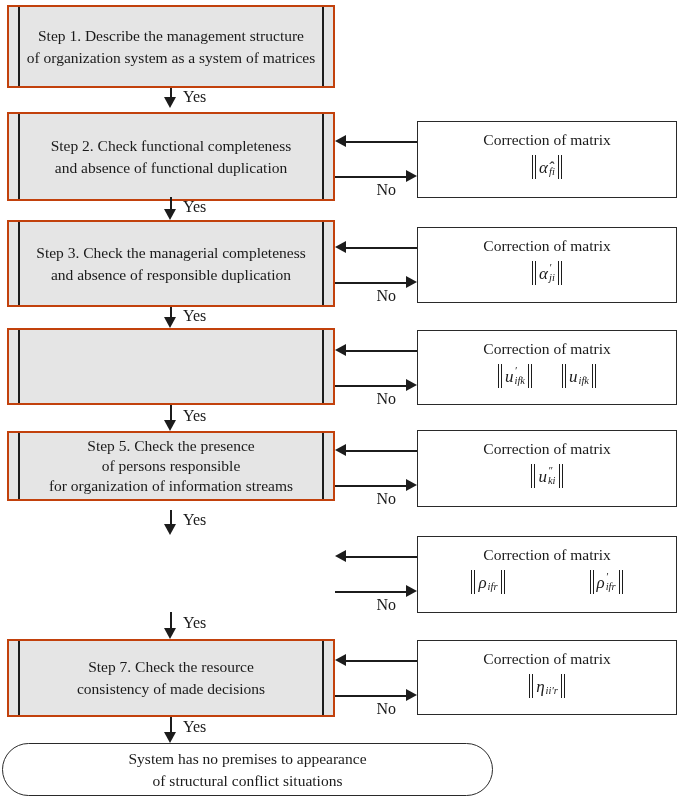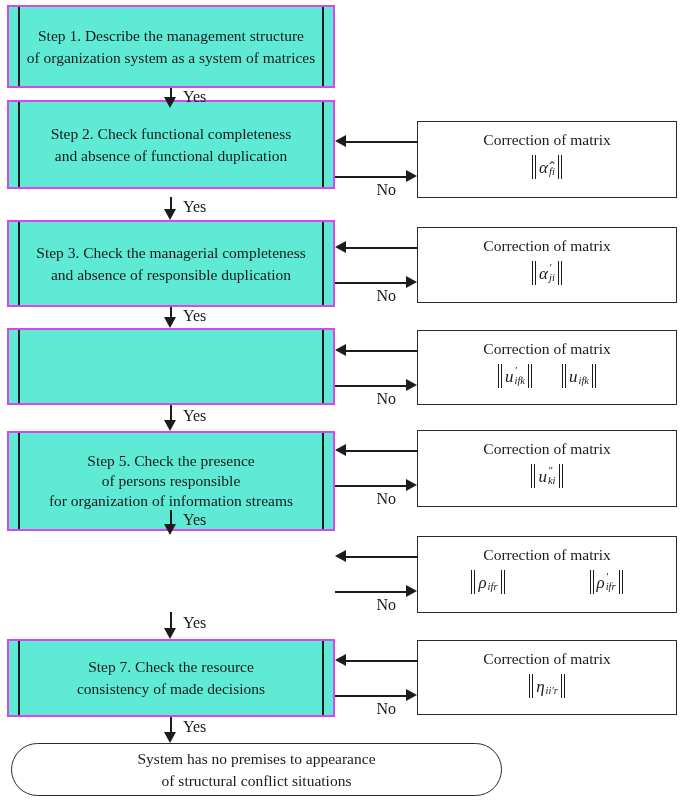--- a/index.html
+++ b/index.html
@@ -3,22 +3,22 @@
 <meta charset="utf-8">
 <style>
   * { margin:0; padding:0; box-sizing:border-box; }
   html,body { background:#fff; }
   .canvas {
     position:relative; width:685px; height:801px; background:#fff;
     font-family:"Liberation Serif", serif; color:#1a1a1a; overflow:hidden;
   }
   
   .step-box {
-    position:absolute; left:7px; width:328px; background:#5eead4;
-    border:2px solid #d946ef; display:flex; align-items:center; justify-content:center;
+    position:absolute; left:7px; width:328px; background:#e5e5e5;
+    border:2px solid #c2410c; display:flex; align-items:center; justify-content:center;
   }
   .inner-bar { position:absolute; top:0; bottom:0; width:2px; background:#1c1c1c; }
   .inner-bar.l { left:9px; }
   .inner-bar.r { right:9px; }
   .step-text { text-align:center; font-size:15.5px; line-height:1.42; }
   .step-text span { display:block; }
   
   .corr-box {
     position:absolute; left:417px; width:260px; background:#fff;
     border:1.5px solid #2a2a2a; display:flex; flex-direction:column; align-items:center;
@@ -32,21 +32,21 @@
     padding:2px 3px;
   }
   .mbase { font-style:italic; font-size:17px; line-height:1; }
   .supsub { display:inline-flex; flex-direction:column; line-height:1;
             font-size:10.5px; font-style:italic; margin-left:1px; }
   .msup, .msub { height:10px; display:block; }
   .gap-narrow { margin-left:30px; }
   .gap-wide { margin-left:85px; }
   
   .terminal {
-    position:absolute; left:11px; top:743px; width:491px; height:53px;
+    position:absolute; left:2px; top:743px; width:491px; height:53px;
     border:1.5px solid #2a2a2a; border-radius:27px; background:#fff;
     display:flex; flex-direction:column; align-items:center; justify-content:center;
     font-size:15.5px; line-height:1.4; text-align:center;
   }
   .terminal span { display:block; }
   
   .vline { position:absolute; left:170px; width:1.5px; background:#1c1c1c; }
   .vhead { position:absolute; left:164px; width:0; height:0;
            border-left:6.5px solid transparent; border-right:6.5px solid transparent;
            border-top:11px solid #1c1c1c; }
@@ -68,21 +68,21 @@
 
   <div class="step-box" style="top:5px;height:83px;">
     <div class="inner-bar l"></div>
     <div class="inner-bar r"></div>
     <div class="step-text">
       <span>Step 1. Describe the management structure</span>
       <span>of organization system as a system of matrices</span>
     </div>
   </div>
 
-  <div class="step-box" style="top:100px;height:89px;">
+  <div class="step-box" style="top:112px;height:89px;">
     <div class="inner-bar l"></div>
     <div class="inner-bar r"></div>
     <div class="step-text">
       <span>Step 2. Check functional completeness</span>
       <span>and absence of functional duplication</span>
     </div>
   </div>
 
   <div class="step-box" style="top:220px;height:87px;">
     <div class="inner-bar l"></div>
@@ -93,21 +93,21 @@
     </div>
   </div>
 
   <div class="step-box" style="top:328px;height:77px;">
     <div class="inner-bar l"></div>
     <div class="inner-bar r"></div>
     <div class="step-text">
     </div>
   </div>
 
-  <div class="step-box" style="top:431px;height:100px;">
+  <div class="step-box" style="top:431px;height:70px;">
     <div class="inner-bar l"></div>
     <div class="inner-bar r"></div>
     <div class="step-text" style="line-height:1.3;">
       <span>Step 5. Check the presence</span>
       <span>of persons responsible</span>
       <span>for organization of information streams</span>
     </div>
   </div>
 
 

